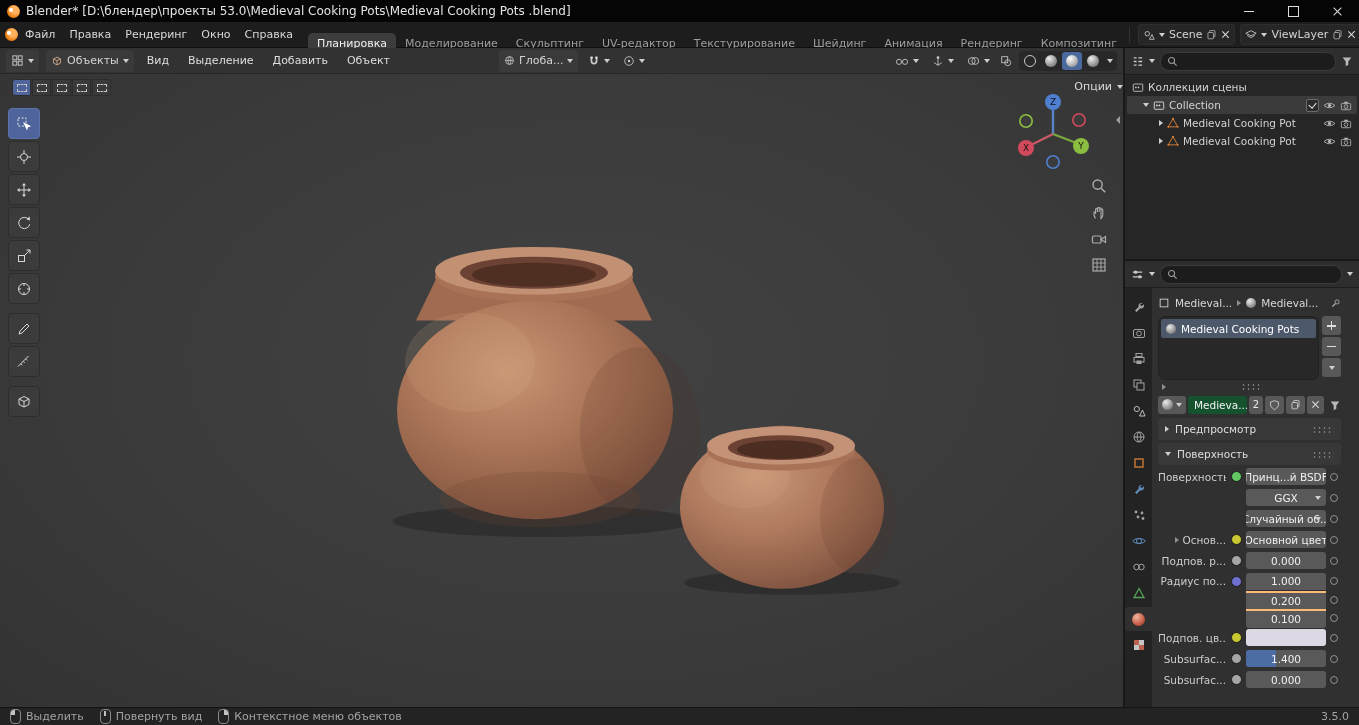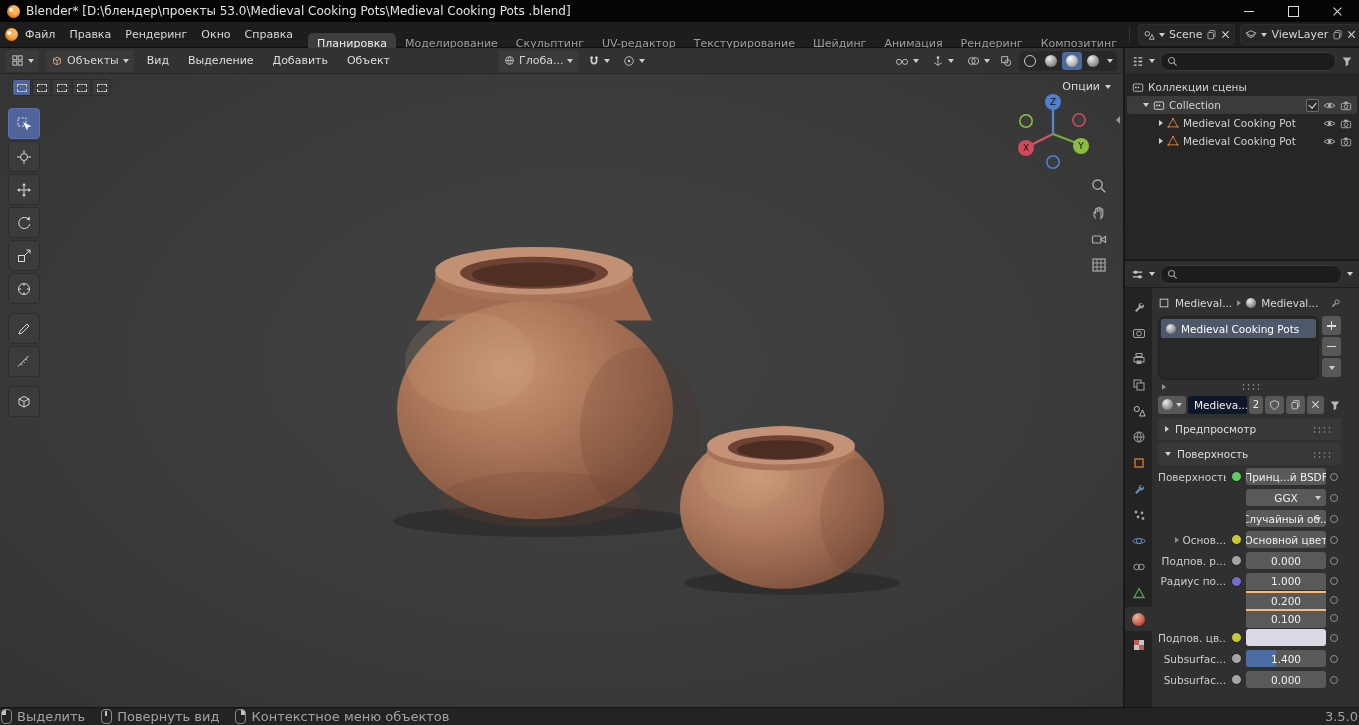--- a/index.html
+++ b/index.html
@@ -60,21 +60,21 @@
   .viewport{position:absolute;left:0;top:26px;right:0;bottom:0;overflow:hidden;
             background:radial-gradient(ellipse at 52% 45%,#424242 0%,#3b3b3b 55%,#333333 100%);}
   .pots{position:absolute;left:0;top:0;width:100%;height:100%;}
 
   
   .tool-settings{position:absolute;left:12px;top:5px;display:flex;align-items:center;gap:1px;}
   .sel-mode{width:17px;height:15px;background:#3a3a3a;border:1px solid #2c2c2c;display:flex;align-items:center;justify-content:center;}
   .sel-mode.active{background:#4f649b;}
   .sel-mode:first-child{border-radius:3px 0 0 3px;} .sel-mode:last-child{border-radius:0 3px 3px 0;}
   .dashed-sq{width:8px;height:6px;border:1px dashed #c5c5c5;}
-  .options-dd{position:absolute;right:12px;top:6px;display:flex;align-items:center;gap:5px;color:#dadada;}
+  .options-dd{position:absolute;right:0;top:6px;display:flex;align-items:center;gap:5px;color:#dadada;}
 
   
   .toolbar{position:absolute;left:8px;top:34px;display:flex;flex-direction:column;gap:2px;}
   .tool-btn{width:30px;height:29px;background:#3b3b3b;border:1px solid #2d2d2d;border-radius:4px;display:flex;align-items:center;justify-content:center;}
   .tool-btn.active{background:#4f649b;border-color:#5b72af;}
   .tool-gap{height:5px;}
 
   
   .nav-gizmo{position:absolute;top:14px;right:28px;width:84px;height:84px;}
   .vp-side-icons{position:absolute;top:104px;right:16px;display:flex;flex-direction:column;gap:11px;align-items:center;opacity:.8;}
@@ -127,24 +127,24 @@
   .ico-plus{position:relative;width:9px;height:9px;}
   .ico-plus::before{content:"";position:absolute;left:0;top:4px;width:9px;height:1.5px;background:#ddd;}
   .ico-plus::after{content:"";position:absolute;left:3.8px;top:0;width:1.5px;height:9px;background:#ddd;}
   .ico-minus{width:9px;height:1.5px;background:#ddd;}
   .ico-x{position:relative;width:9px;height:9px;}
   .ico-x::before,.ico-x::after{content:"";position:absolute;left:4px;top:0;width:1.3px;height:9px;background:#ddd;}
   .ico-x::before{transform:rotate(45deg);} .ico-x::after{transform:rotate(-45deg);}
 
   .matrow{display:flex;align-items:center;gap:2px;height:23px;flex:0 0 auto;}
   .mat-btn{height:18px;background:#585858;border-radius:3px;display:flex;align-items:center;justify-content:center;gap:3px;padding:0 4px;color:#ededed;font-size:10px;flex:0 0 auto;}
-  .mat-name{flex:1;height:18px;background:#0f172a;border-radius:3px;display:flex;align-items:center;padding:0 6px;color:#f2f2f2;min-width:0;overflow:hidden;}
+  .mat-name{flex:1;height:18px;background:#14532d;border-radius:3px;display:flex;align-items:center;padding:0 6px;color:#f2f2f2;min-width:0;overflow:hidden;}
 
   
-  .statusbar{height:17px;background:#232323;border-top:1px solid #141414;display:flex;align-items:center;padding:0 1px;gap:16px;color:#a2a2a2;font-size:13px;flex:0 0 auto;}
+  .statusbar{height:17px;background:#232323;border-top:1px solid #141414;display:flex;align-items:center;padding:0 10px;gap:16px;color:#a2a2a2;font-size:11px;flex:0 0 auto;}
   .sb-item{display:flex;align-items:center;gap:5px;white-space:nowrap;}
   .mouse-ico{width:9px;height:13px;border:1px solid #8a8a8a;border-radius:4px;position:relative;flex:0 0 auto;}
   .mouse-ico.left::before{content:"";position:absolute;left:0;top:0;width:4px;height:5px;background:#c2c2c2;border-radius:3px 0 0 0;}
   .mouse-ico.mid::before{content:"";position:absolute;left:3px;top:1px;width:2px;height:5px;background:#c2c2c2;}
   .mouse-ico.right::before{content:"";position:absolute;right:0;top:0;width:4px;height:5px;background:#c2c2c2;border-radius:0 3px 0 0;}
   .sb-version{margin-left:auto;}
 </style>
 </head>
 <body>
 

